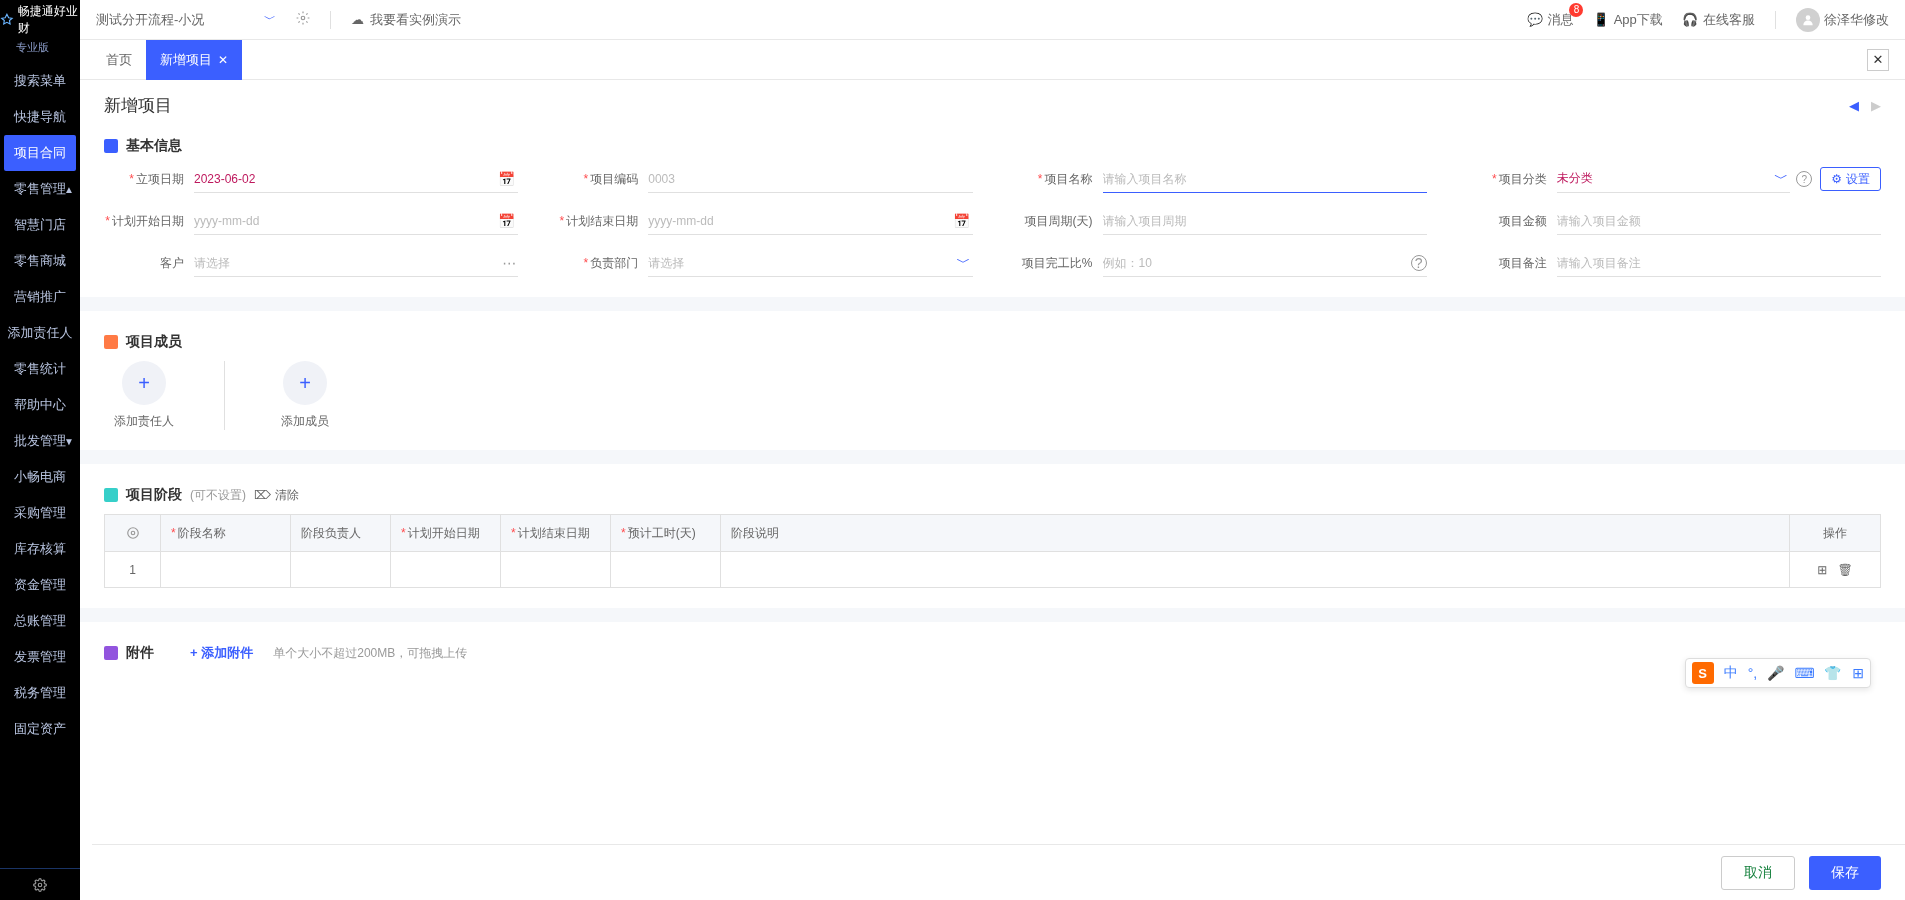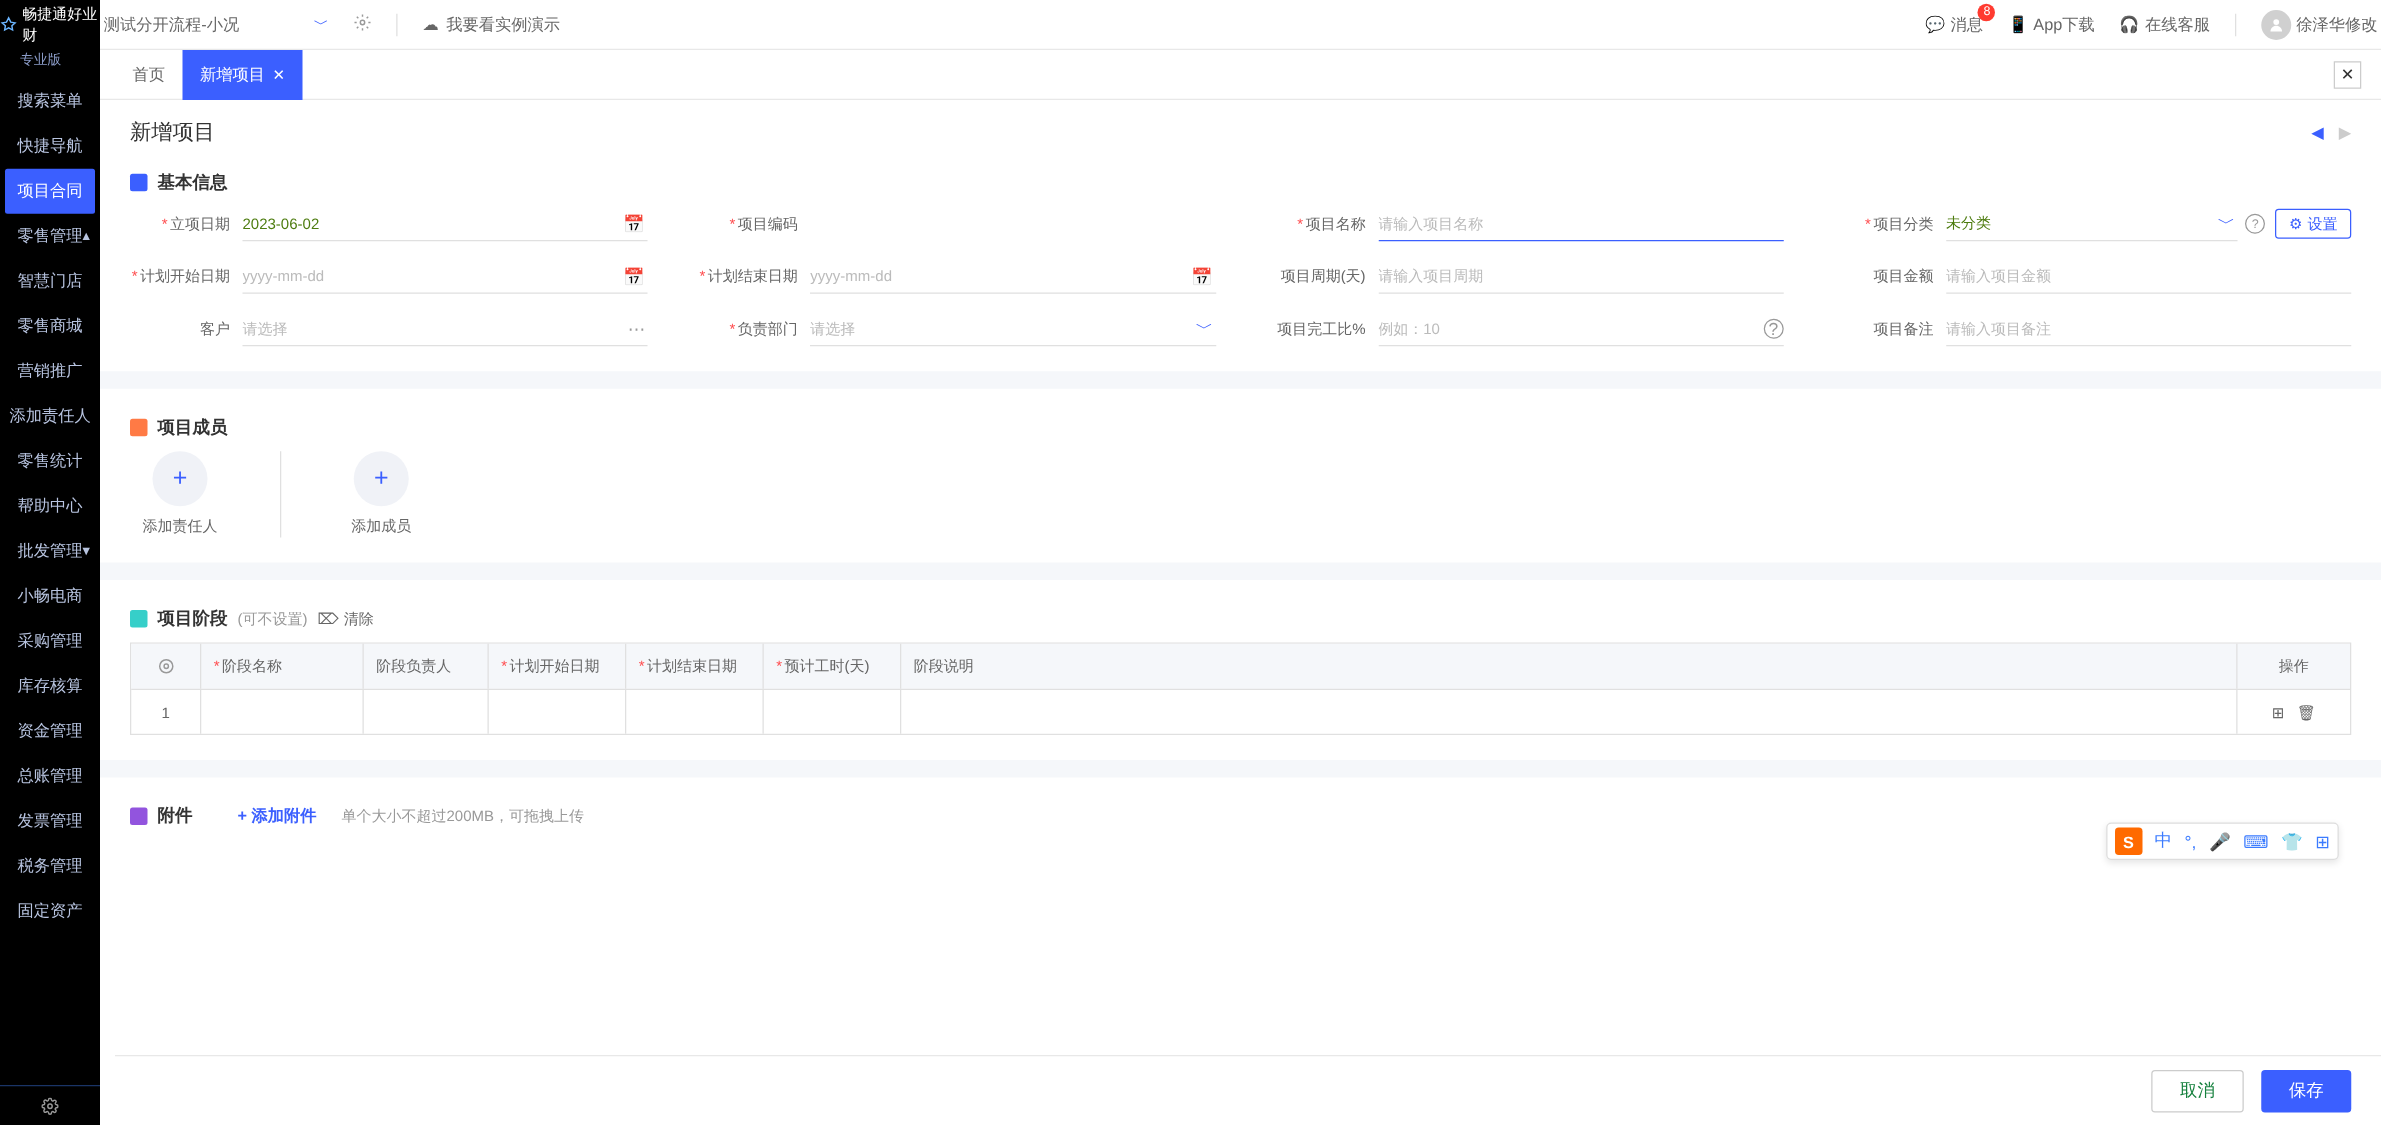--- a/index.html
+++ b/index.html
@@ -12,21 +12,21 @@
 .logo svg{width:16px;height:16px;}
 .edition{font-size:11px;color:#8a9bc7;padding:0 8px 8px 16px;}
 .nav{flex:1;overflow-y:auto;}
 .nav-item{height:36px;display:flex;align-items:center;justify-content:center;font-size:13px;cursor:pointer;position:relative;}
 .nav-item.active{background:#3b5fff;color:#fff;border-radius:2px;margin:0 4px;}
 .nav-item .arrow{position:absolute;right:6px;font-size:10px;}
 .gear-bottom{height:32px;display:flex;align-items:center;justify-content:center;border-top:1px solid #1a3466;}
 
 
 .main{flex:1;display:flex;flex-direction:column;min-width:0;}
-.topbar{height:40px;display:flex;align-items:center;border-bottom:1px solid #e8e8e8;padding:0 3px;gap:20px;}
+.topbar{height:40px;display:flex;align-items:center;border-bottom:1px solid #e8e8e8;padding:0 16px;gap:20px;}
 .flow-select{display:flex;align-items:center;gap:6px;color:#666;min-width:180px;}
 .flow-select .chev{color:#3b5fff;font-size:12px;margin-left:auto;}
 .demo-link{display:flex;align-items:center;gap:6px;color:#666;font-size:13px;}
 .topbar-right{margin-left:auto;display:flex;align-items:center;gap:20px;}
 .tb-item{display:flex;align-items:center;gap:4px;color:#666;font-size:13px;position:relative;}
 .badge{position:absolute;top:-8px;right:-10px;background:#ff3b30;color:#fff;border-radius:8px;font-size:10px;padding:0 4px;min-width:14px;text-align:center;line-height:14px;}
 .avatar{width:24px;height:24px;border-radius:50%;background:#d0d0d0;display:flex;align-items:center;justify-content:center;}
 
 
 .tabs{height:40px;display:flex;align-items:center;border-bottom:1px solid #e8e8e8;padding:0 12px;position:relative;}
@@ -50,21 +50,21 @@
 .ico-purple{background:#9254de;}
 .hint{font-size:12px;color:#999;font-weight:400;}
 .clear-link{font-size:12px;color:#666;display:flex;align-items:center;gap:4px;font-weight:400;}
 
 
 .form-grid{display:grid;grid-template-columns:repeat(4,1fr);gap:14px 40px;}
 .field{display:flex;align-items:center;gap:10px;}
 .field-label{width:80px;text-align:right;font-size:12px;color:#666;flex-shrink:0;}
 .req{color:#ff4d4f;margin-right:2px;}
 .field-input{flex:1;position:relative;}
-.field-input input,.field-input .sel{width:100%;height:28px;border:none;border-bottom:1px solid #e0e0e0;font-size:12px;color:#4d7c0f;background:transparent;}
+.field-input input,.field-input .sel{width:100%;height:28px;border:none;border-bottom:1px solid #e0e0e0;font-size:12px;color:#be185d;background:transparent;}
 .field-input input::placeholder,.sel.ph{color:#bbb;}
 .field-input .suffix{position:absolute;right:2px;top:50%;transform:translateY(-50%);color:#3b5fff;font-size:14px;}
 .field-input .suffix.gray{color:#999;}
 .field-input.highlight input{border-bottom-color:#3b5fff;}
 .help{width:16px;height:16px;border:1px solid #999;border-radius:50%;font-size:10px;display:flex;align-items:center;justify-content:center;color:#999;margin-left:6px;}
 .settings-btn{height:24px;padding:0 10px;border:1px solid #3b5fff;color:#3b5fff;border-radius:3px;background:#fff;display:flex;align-items:center;gap:4px;font-size:12px;margin-left:8px;}
 
 
 .members{display:flex;gap:40px;}
 .member-add{display:flex;flex-direction:column;align-items:center;gap:8px;width:80px;}
@@ -221,20 +221,23 @@
         <div class="form-grid">
           <div class="field">
             <span class="field-label"><span class="req">*</span><span>立项日期</span></span>
             <div class="field-input">
               <input value="2023-06-02" style="">
               <span class="suffix">📅</span>
             </div>
           </div>
           <div class="field">
             <span class="field-label"><span class="req">*</span><span>项目编码</span></span>
+            <div class="field-input">
+              <input style="color: rgb(187, 187, 187);" value="0003">
+            </div>
           </div>
           <div class="field">
             <span class="field-label"><span class="req">*</span><span>项目名称</span></span>
             <div class="field-input highlight">
               <input placeholder="请输入项目名称" style="">
             </div>
           </div>
           <div class="field">
             <span class="field-label"><span class="req">*</span><span>项目分类</span></span>
             <div class="field-input" style="display:flex;align-items:center">

